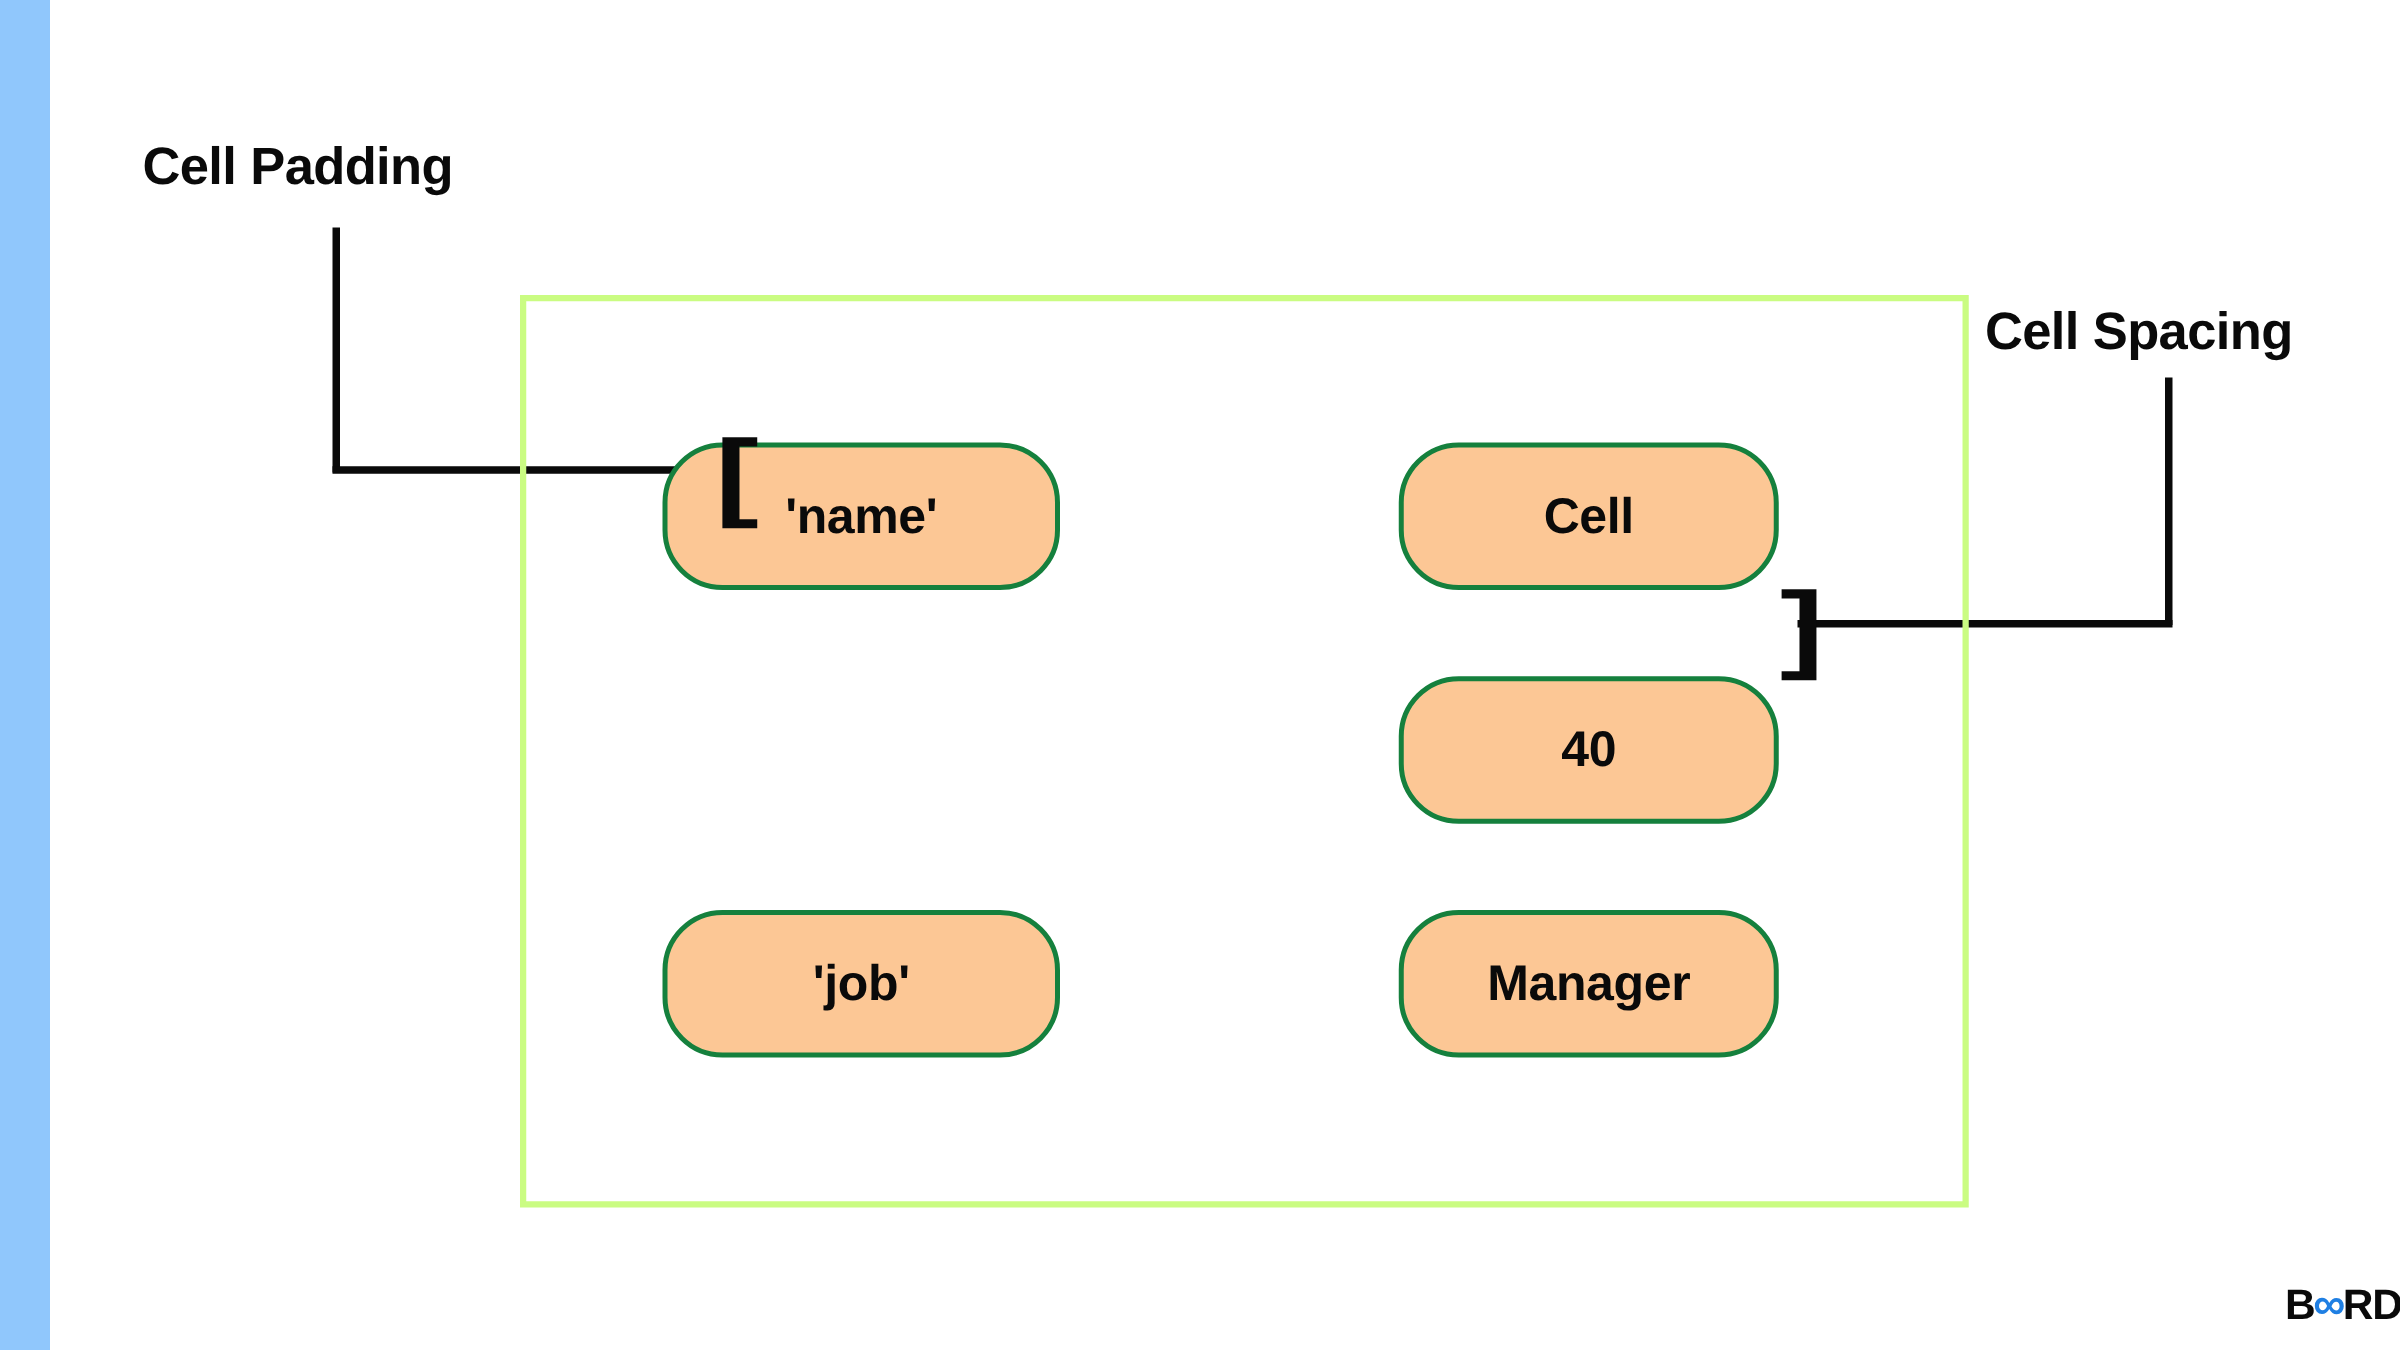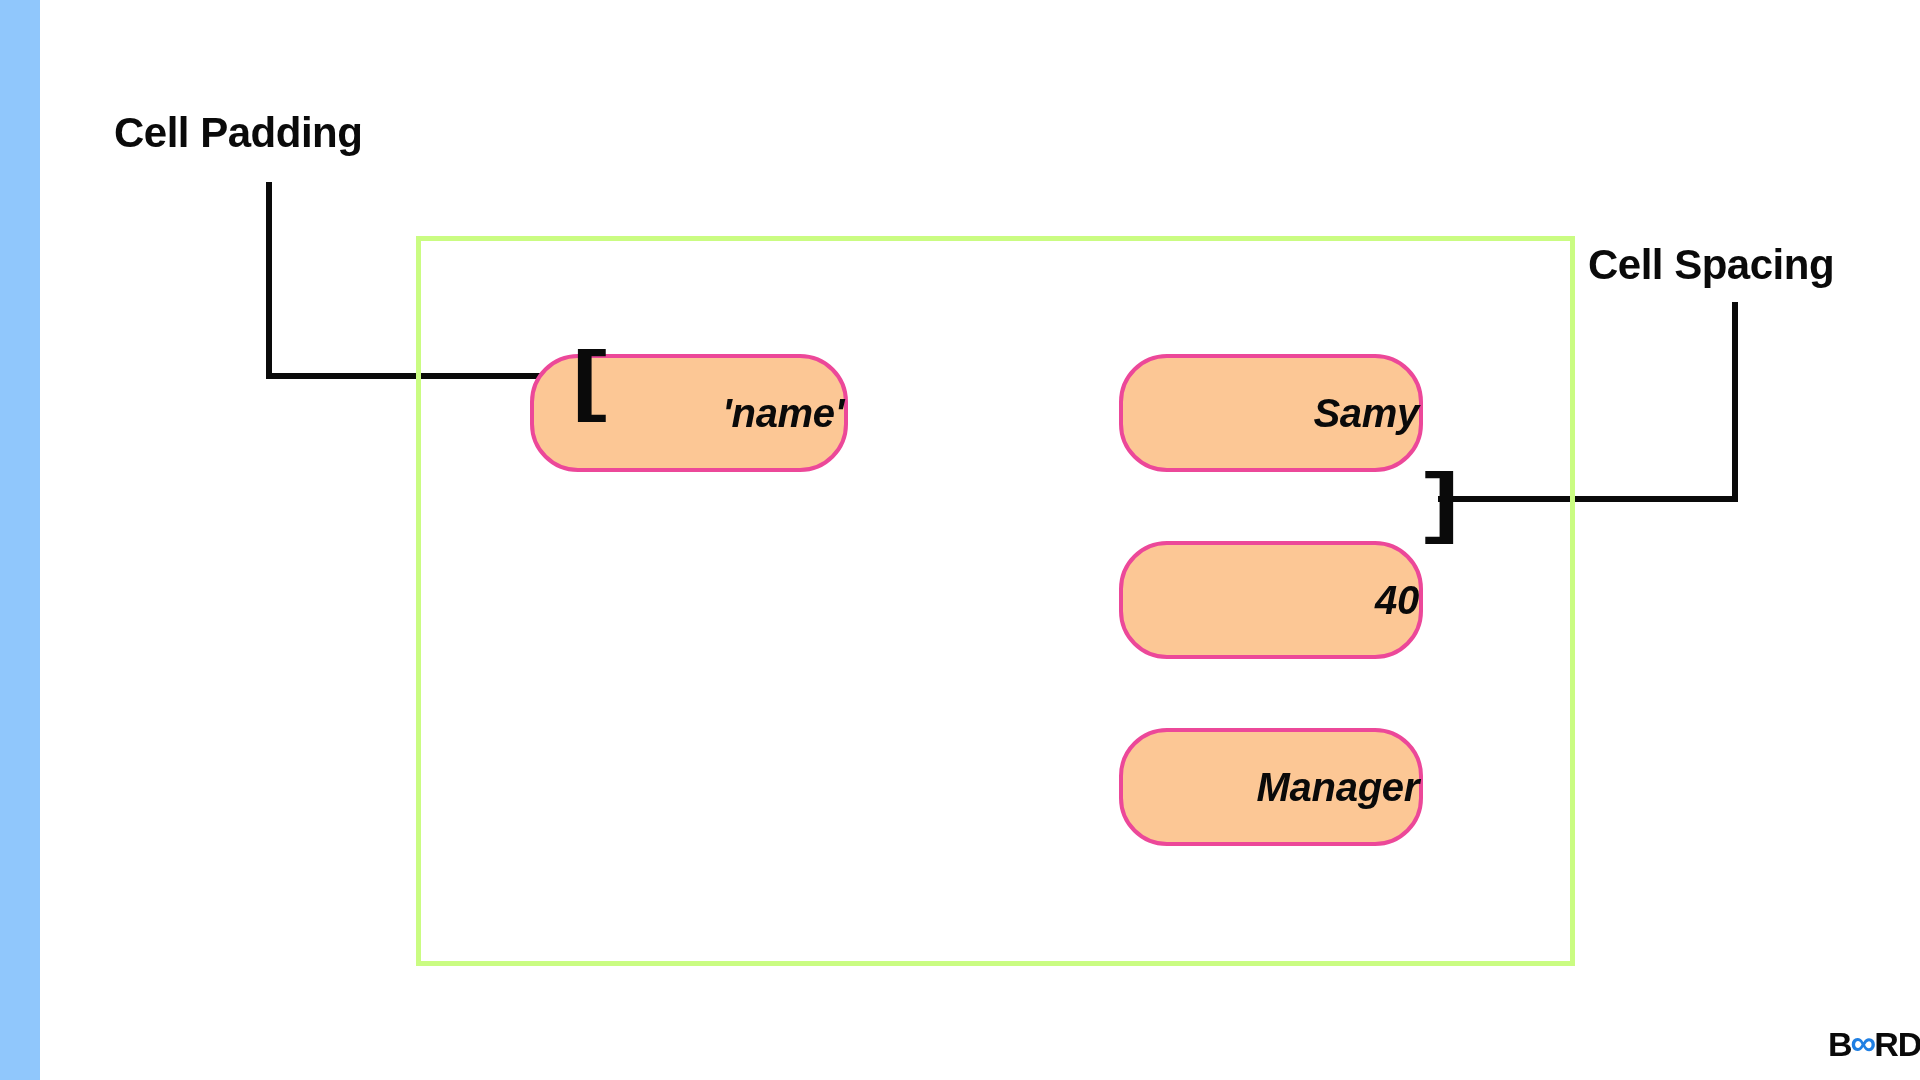--- a/index.html
+++ b/index.html
@@ -109,27 +109,26 @@
   }
   #cell-row-0 { top: 0px; }
   #cell-row-1 { top: 187px; }
   #cell-row-2 { top: 374px; }
 
   .cell {
     position: absolute;
     top: 0;
     height: 118px;
     background: #fcc795;
-    border: 4px solid #ec4899;
+    border: 4px solid #15803d;
     border-radius: 48px;
     box-sizing: border-box;
     display: flex;
     align-items: center;
-    justify-content: flex-end;
-    font-style: italic;
+    justify-content: center;
   }
   .cell-key   { left: 0px;   width: 318px; }
   .cell-value { left: 589px; width: 304px; }
 
   .cell-text {
     font-family: "Liberation Sans", sans-serif;
     font-weight: bold;
     font-size: 40px;
     color: #0a0a0a;
     letter-spacing: -0.3px;
@@ -174,31 +173,34 @@
 
   <div id="table-outline"></div>
 
   <div id="cells-grid">
 
     <div class="cell-row" id="cell-row-0">
       <div class="cell cell-key">
         <span class="cell-text">'name'</span>
       </div>
       <div class="cell cell-value">
-        <span class="cell-text">Samy</span>
+        <span class="cell-text">Cell</span>
       </div>
     </div>
 
     <div class="cell-row" id="cell-row-1">
       <div class="cell cell-value">
         <span class="cell-text">40</span>
       </div>
     </div>
 
     <div class="cell-row" id="cell-row-2">
+      <div class="cell cell-key">
+        <span class="cell-text">'job'</span>
+      </div>
       <div class="cell cell-value">
         <span class="cell-text">Manager</span>
       </div>
     </div>
 
   </div>
 
   <div class="bracket" id="bracket-open">[</div>
   <div class="bracket" id="bracket-close">]</div>
 

